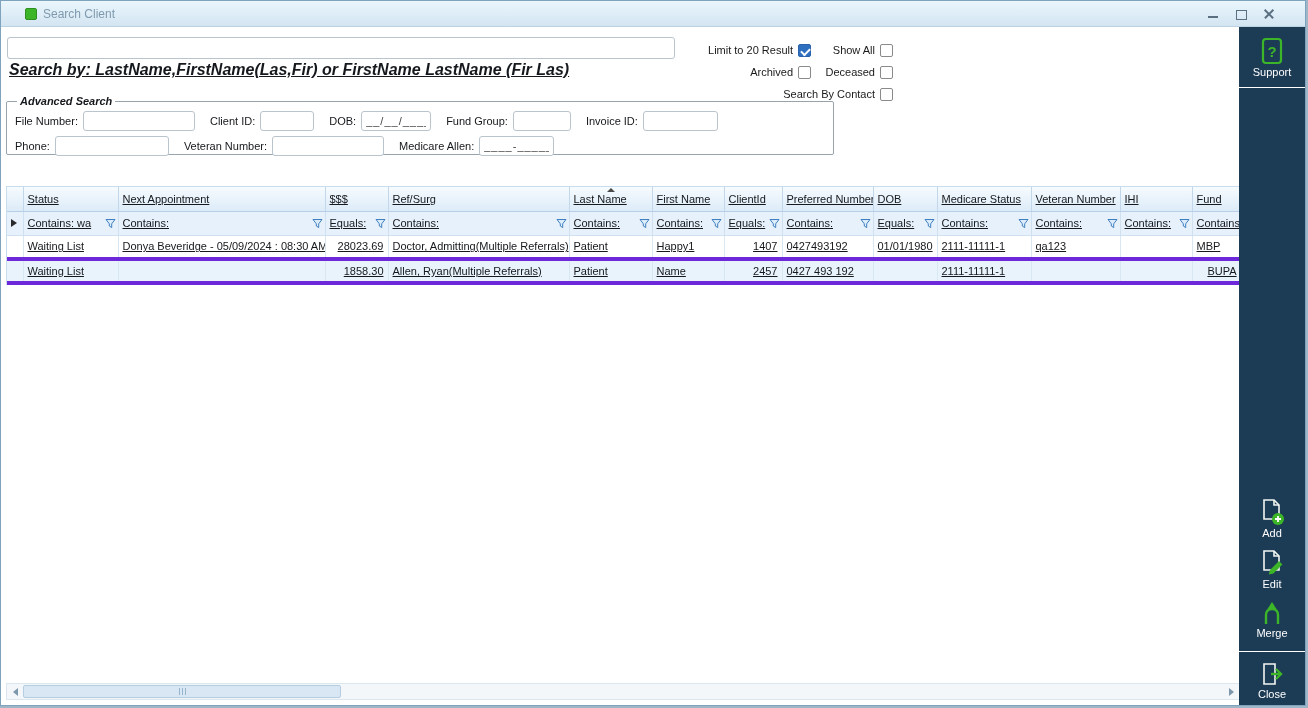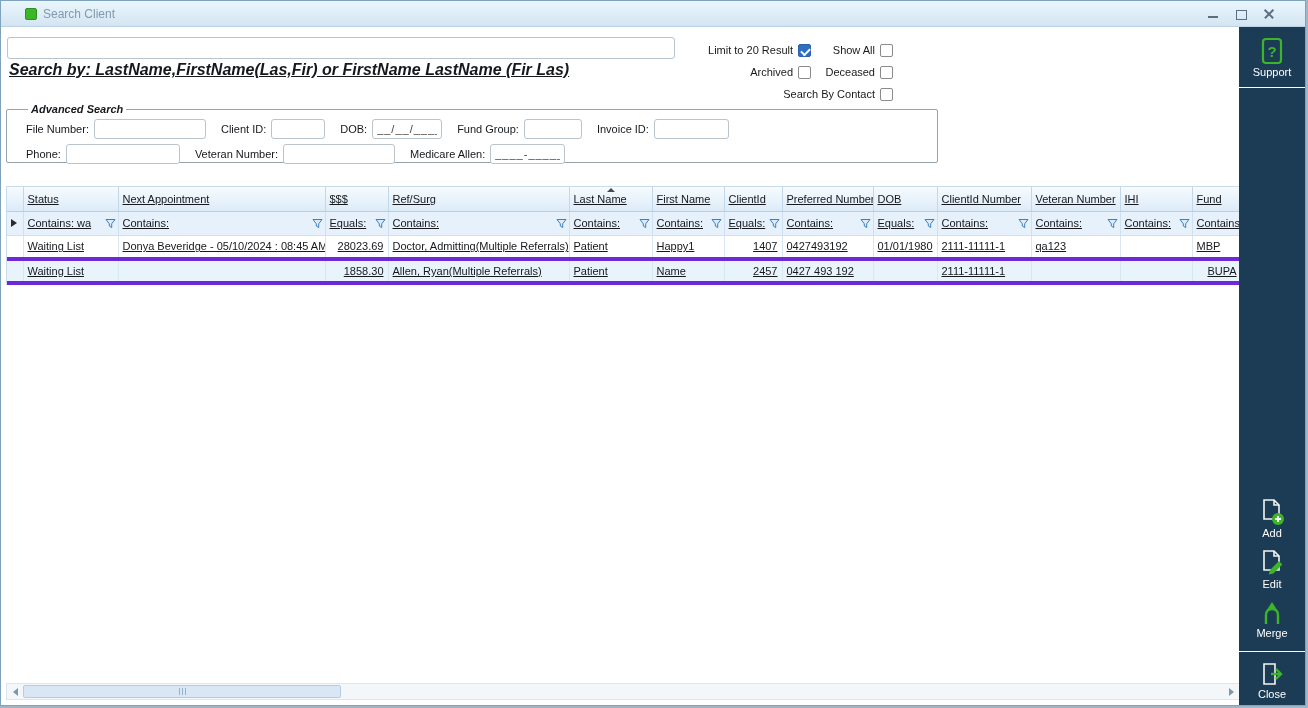--- a/index.html
+++ b/index.html
@@ -24,21 +24,21 @@
   
   .search-input{position:absolute;left:6px;top:10px;width:668px;height:22px;border:1px solid #b9c4cc;border-radius:3px;padding:0 6px;font-size:12px;outline:none;}
   .hints{position:absolute;left:8px;top:37px;font-size:16px;font-style:italic;font-weight:bold;color:#15181c;line-height:12.5px;text-decoration:underline;}
   .options{position:absolute;left:691px;top:12px;display:grid;grid-template-columns:120px 82px;grid-auto-rows:22px;align-items:center;justify-items:end;}
   .opt-cell{display:flex;align-items:center;gap:5px;font-size:11px;color:#1a1a1a;white-space:nowrap;padding-right:1px;cursor:default;}
   .cb{width:13px;height:13px;border:1px solid #8a8a8a;background:#fff;border-radius:2px;position:relative;flex:none;cursor:pointer;}
   .cb.checked{background:#2f6fc0;border-color:#2a62ab;}
   .cb.checked::after{content:"";position:absolute;left:2px;top:3px;width:7px;height:4px;border-left:2px solid #fff;border-bottom:2px solid #fff;transform:rotate(-45deg);}
 
   
-  .adv{position:absolute;left:5px;top:76px;width:932px;height:60px;border:1px solid #98a4ad;border-radius:2px;padding:1px 19px 2px;}
+  .adv{position:absolute;left:5px;top:68px;width:828px;height:60px;border:1px solid #98a4ad;border-radius:2px;padding:1px 8px 2px;}
   .adv legend{font-size:11px;font-style:italic;font-weight:bold;color:#15181c;padding:0 3px;margin-left:2px;}
   .field-row{display:flex;align-items:center;height:25px;font-size:11px;color:#15181c;}
   .fg{display:flex;align-items:center;}
   .fg+.fg{margin-left:15px;}
   .fg label{margin-right:5px;white-space:nowrap;}
   .fi{height:20px;border:1px solid #b9c4cc;border-radius:3px;font-size:11px;padding:0 4px;color:#333;outline:none;}
   .fi.mask{text-align:center;color:#444;letter-spacing:1px;}
 
   
   .grid-wrap{position:absolute;left:5px;top:159px;width:1234px;overflow:hidden;border-top:1px solid #c9dcee;border-left:1px solid #c9dcee;}
@@ -181,21 +181,21 @@
                 <th class="ind"></th>
                 <th>Status</th>
                 <th>Next Appointment</th>
                 <th>$$$</th>
                 <th>Ref/Surg</th>
                 <th><span class="sort"></span>Last Name</th>
                 <th>First Name</th>
                 <th>ClientId</th>
                 <th>Preferred Number</th>
                 <th>DOB</th>
-                <th>ClientId Number</th>
+                <th>Medicare Status</th>
                 <th>Veteran Number</th>
                 <th>IHI</th>
                 <th>Fund</th>
               </tr>
               <tr class="gfilter">
                 <td class="ind"><span class="cur"></span></td>
                 <td>Contains: wa<svg class="funnel" width="11" height="11" viewBox="0 0 11 11">
                     <path d="M1 1.5h9L6.7 5.8V9.6L4.3 8V5.8L1 1.5z" fill="#dcecfa" stroke="#3f7fc0"></path>
                   </svg></td>
                 <td>Contains:<svg class="funnel" width="11" height="11" viewBox="0 0 11 11">
@@ -231,21 +231,21 @@
                 <td>Contains:<svg class="funnel" width="11" height="11" viewBox="0 0 11 11">
                     <path d="M1 1.5h9L6.7 5.8V9.6L4.3 8V5.8L1 1.5z" fill="#dcecfa" stroke="#3f7fc0"></path>
                   </svg></td>
                 <td>Contains:<svg class="funnel" width="11" height="11" viewBox="0 0 11 11">
                     <path d="M1 1.5h9L6.7 5.8V9.6L4.3 8V5.8L1 1.5z" fill="#dcecfa" stroke="#3f7fc0"></path>
                   </svg></td>
               </tr>
               <tr class="grow">
                 <td class="ind"></td>
                 <td class="dcell" style="text-align:left">Waiting List</td>
-                <td class="dcell" style="text-align:left">Donya Beveridge - 05/10/2024 : 08:45 AM</td>
+                <td class="dcell" style="text-align:left">Donya Beveridge - 05/09/2024 : 08:30 AM</td>
                 <td class="dcell" style="text-align:right">28023.69</td>
                 <td class="dcell" style="text-align:left">Doctor, Admitting(Multiple Referrals)</td>
                 <td class="dcell" style="text-align:left">Patient</td>
                 <td class="dcell" style="text-align:left">Happy1</td>
                 <td class="dcell" style="text-align:right">1407</td>
                 <td class="dcell" style="text-align:left">0427493192</td>
                 <td class="dcell" style="text-align:left">01/01/1980</td>
                 <td class="dcell" style="text-align:left">2111-11111-1</td>
                 <td class="dcell" style="text-align:left">qa123</td>
                 <td class="dcell" style="text-align:left"></td>

